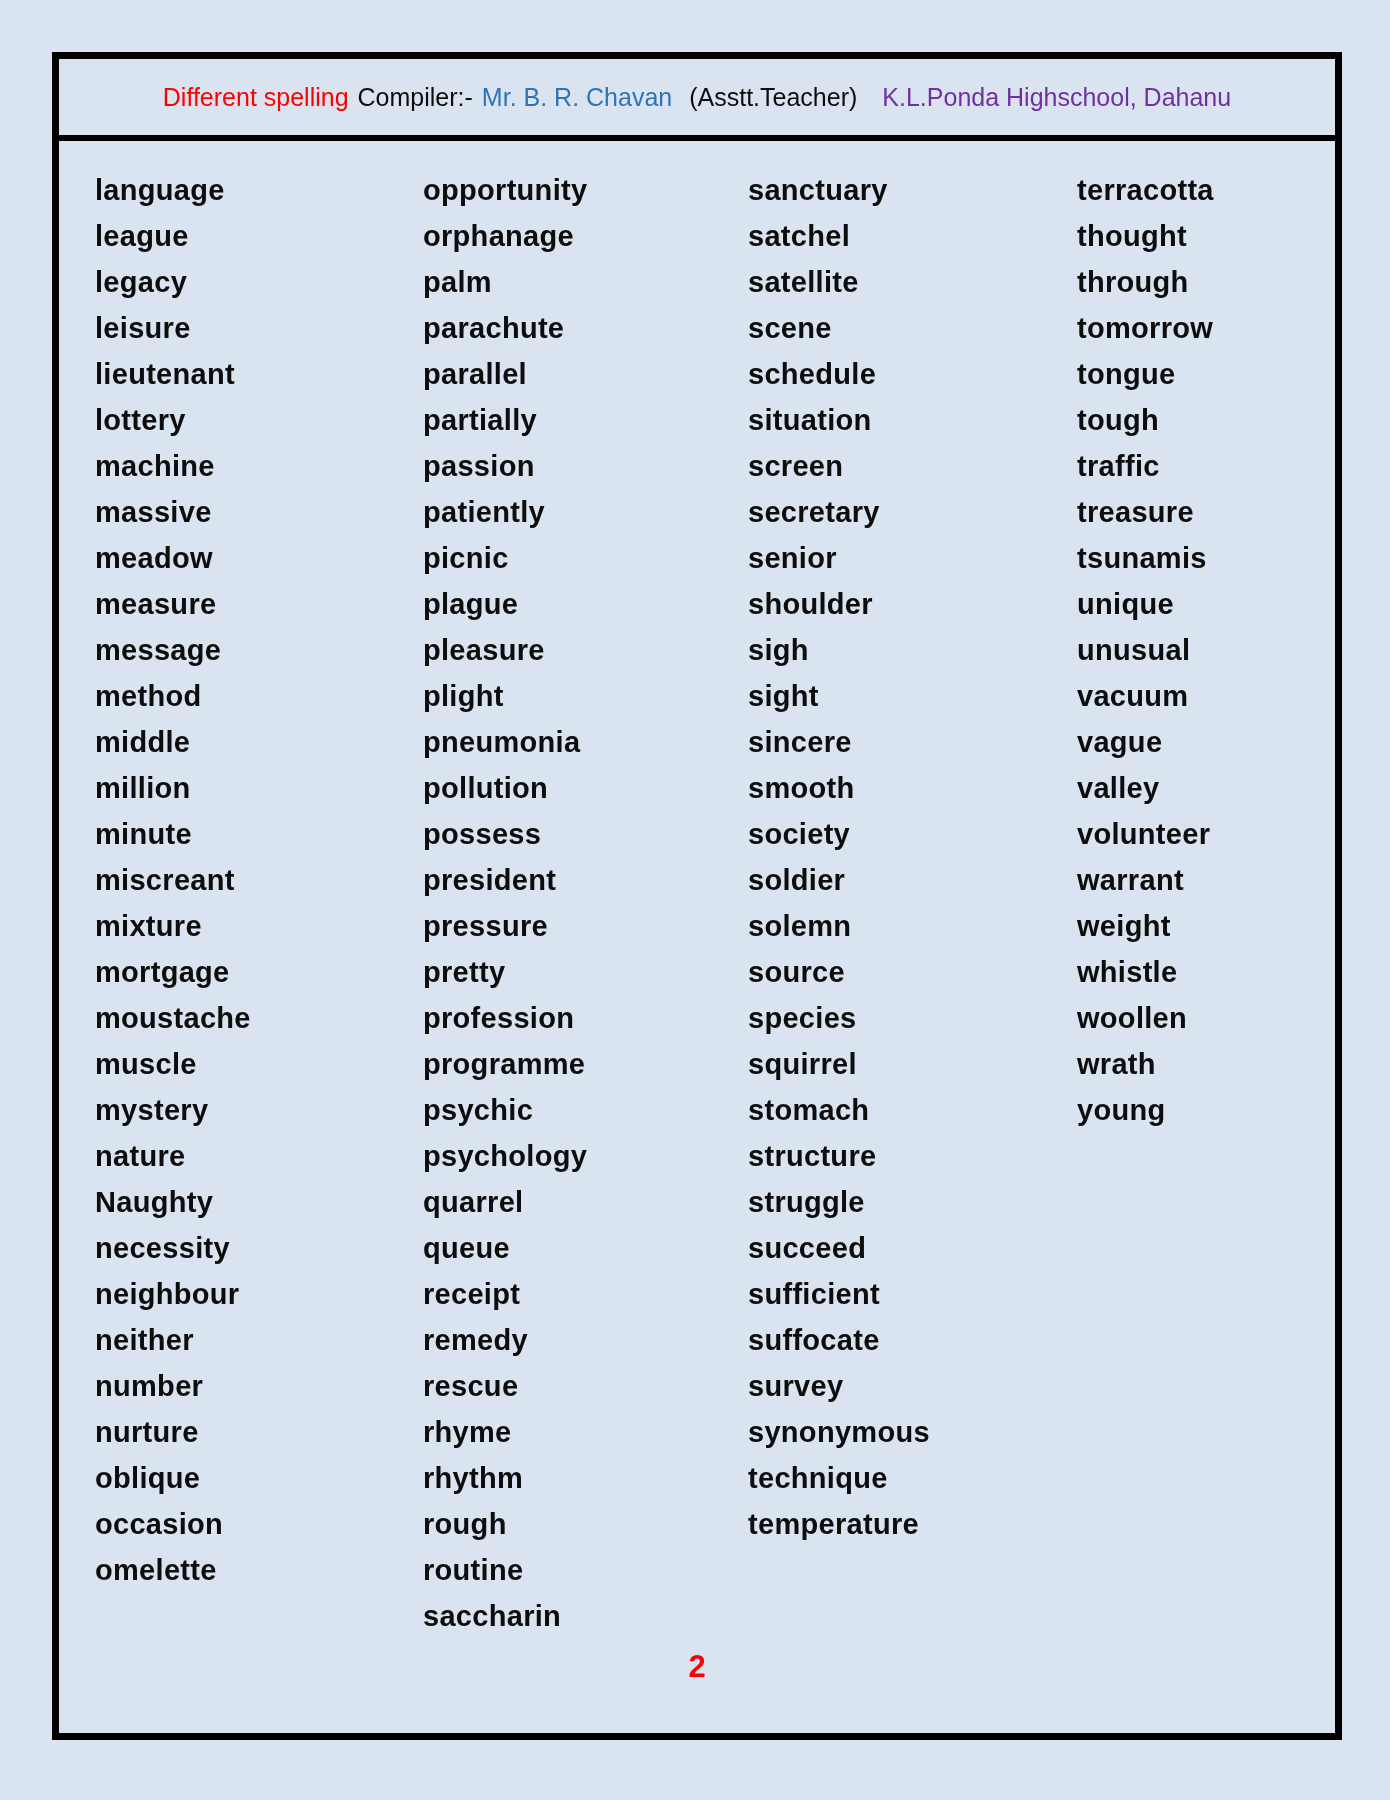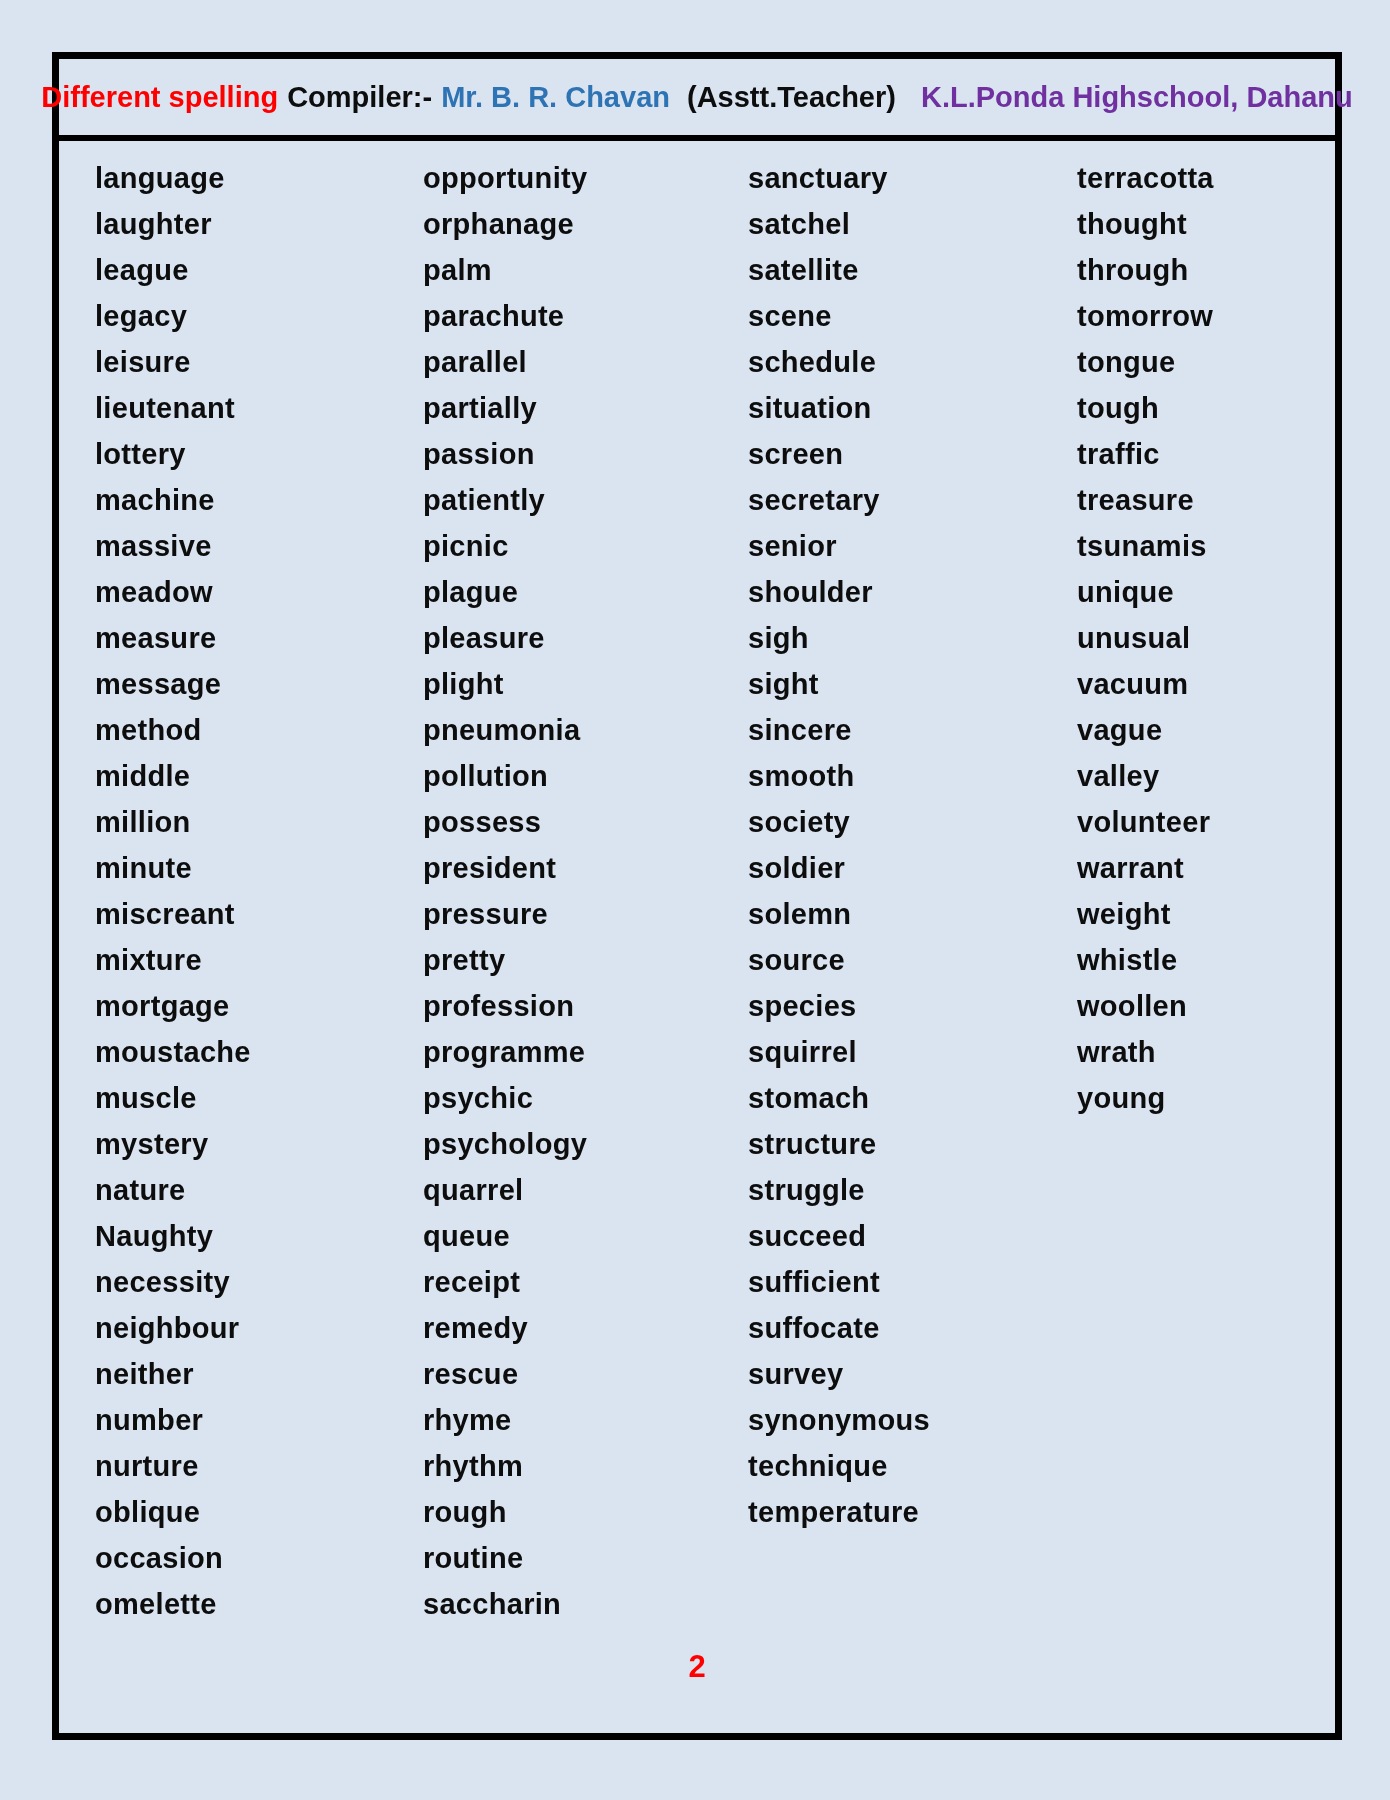--- a/index.html
+++ b/index.html
@@ -22,33 +22,33 @@
     height: 1688px;
     border: 7px solid #000;
     box-sizing: border-box;
   }
   .header-row {
     height: 76px;
     border-bottom: 6px solid #000;
     display: flex;
     align-items: center;
     justify-content: center;
-    font-size: 29px;
-    font-weight: bold;
+    font-size: 25px;
+    font-weight: normal;
     white-space: nowrap;
   }
   .header-row span { display: inline-block; }
   .seg-red    { color: #ff0000; margin-right: 9px; }
   .seg-black  { color: #0d0d0d; margin-right: 9px; }
   .seg-blue   { color: #2e74b5; margin-right: 17px; }
   .seg-purple { color: #7030a0; margin-left: 16px; }
   .words-grid {
     display: grid;
     grid-template-columns: 328px 325px 329px auto;
-    padding: 14px 0 0 36px;
+    padding: 26px 0 0 36px;
   }
   .word-col {
     display: flex;
     flex-direction: column;
   }
   .word {
     height: 46px;
     display: flex;
     align-items: center;
     font-size: 29px;
@@ -77,21 +77,20 @@
     <span class="seg-red">Different spelling</span>
     <span class="seg-black">Compiler:-</span>
     <span class="seg-blue">Mr. B. R. Chavan</span>
     <span class="seg-black">(Asstt.Teacher)</span>
     <span class="seg-purple">K.L.Ponda Highschool, Dahanu</span>
   </div>
 
   <div class="words-grid">
       <div class="word-col">
         <div class="word">language</div>
-        <div class="word">laughter</div>
         <div class="word">league</div>
         <div class="word">legacy</div>
         <div class="word">leisure</div>
         <div class="word">lieutenant</div>
         <div class="word">lottery</div>
         <div class="word">machine</div>
         <div class="word">massive</div>
         <div class="word">meadow</div>
         <div class="word">measure</div>
         <div class="word">message</div>

